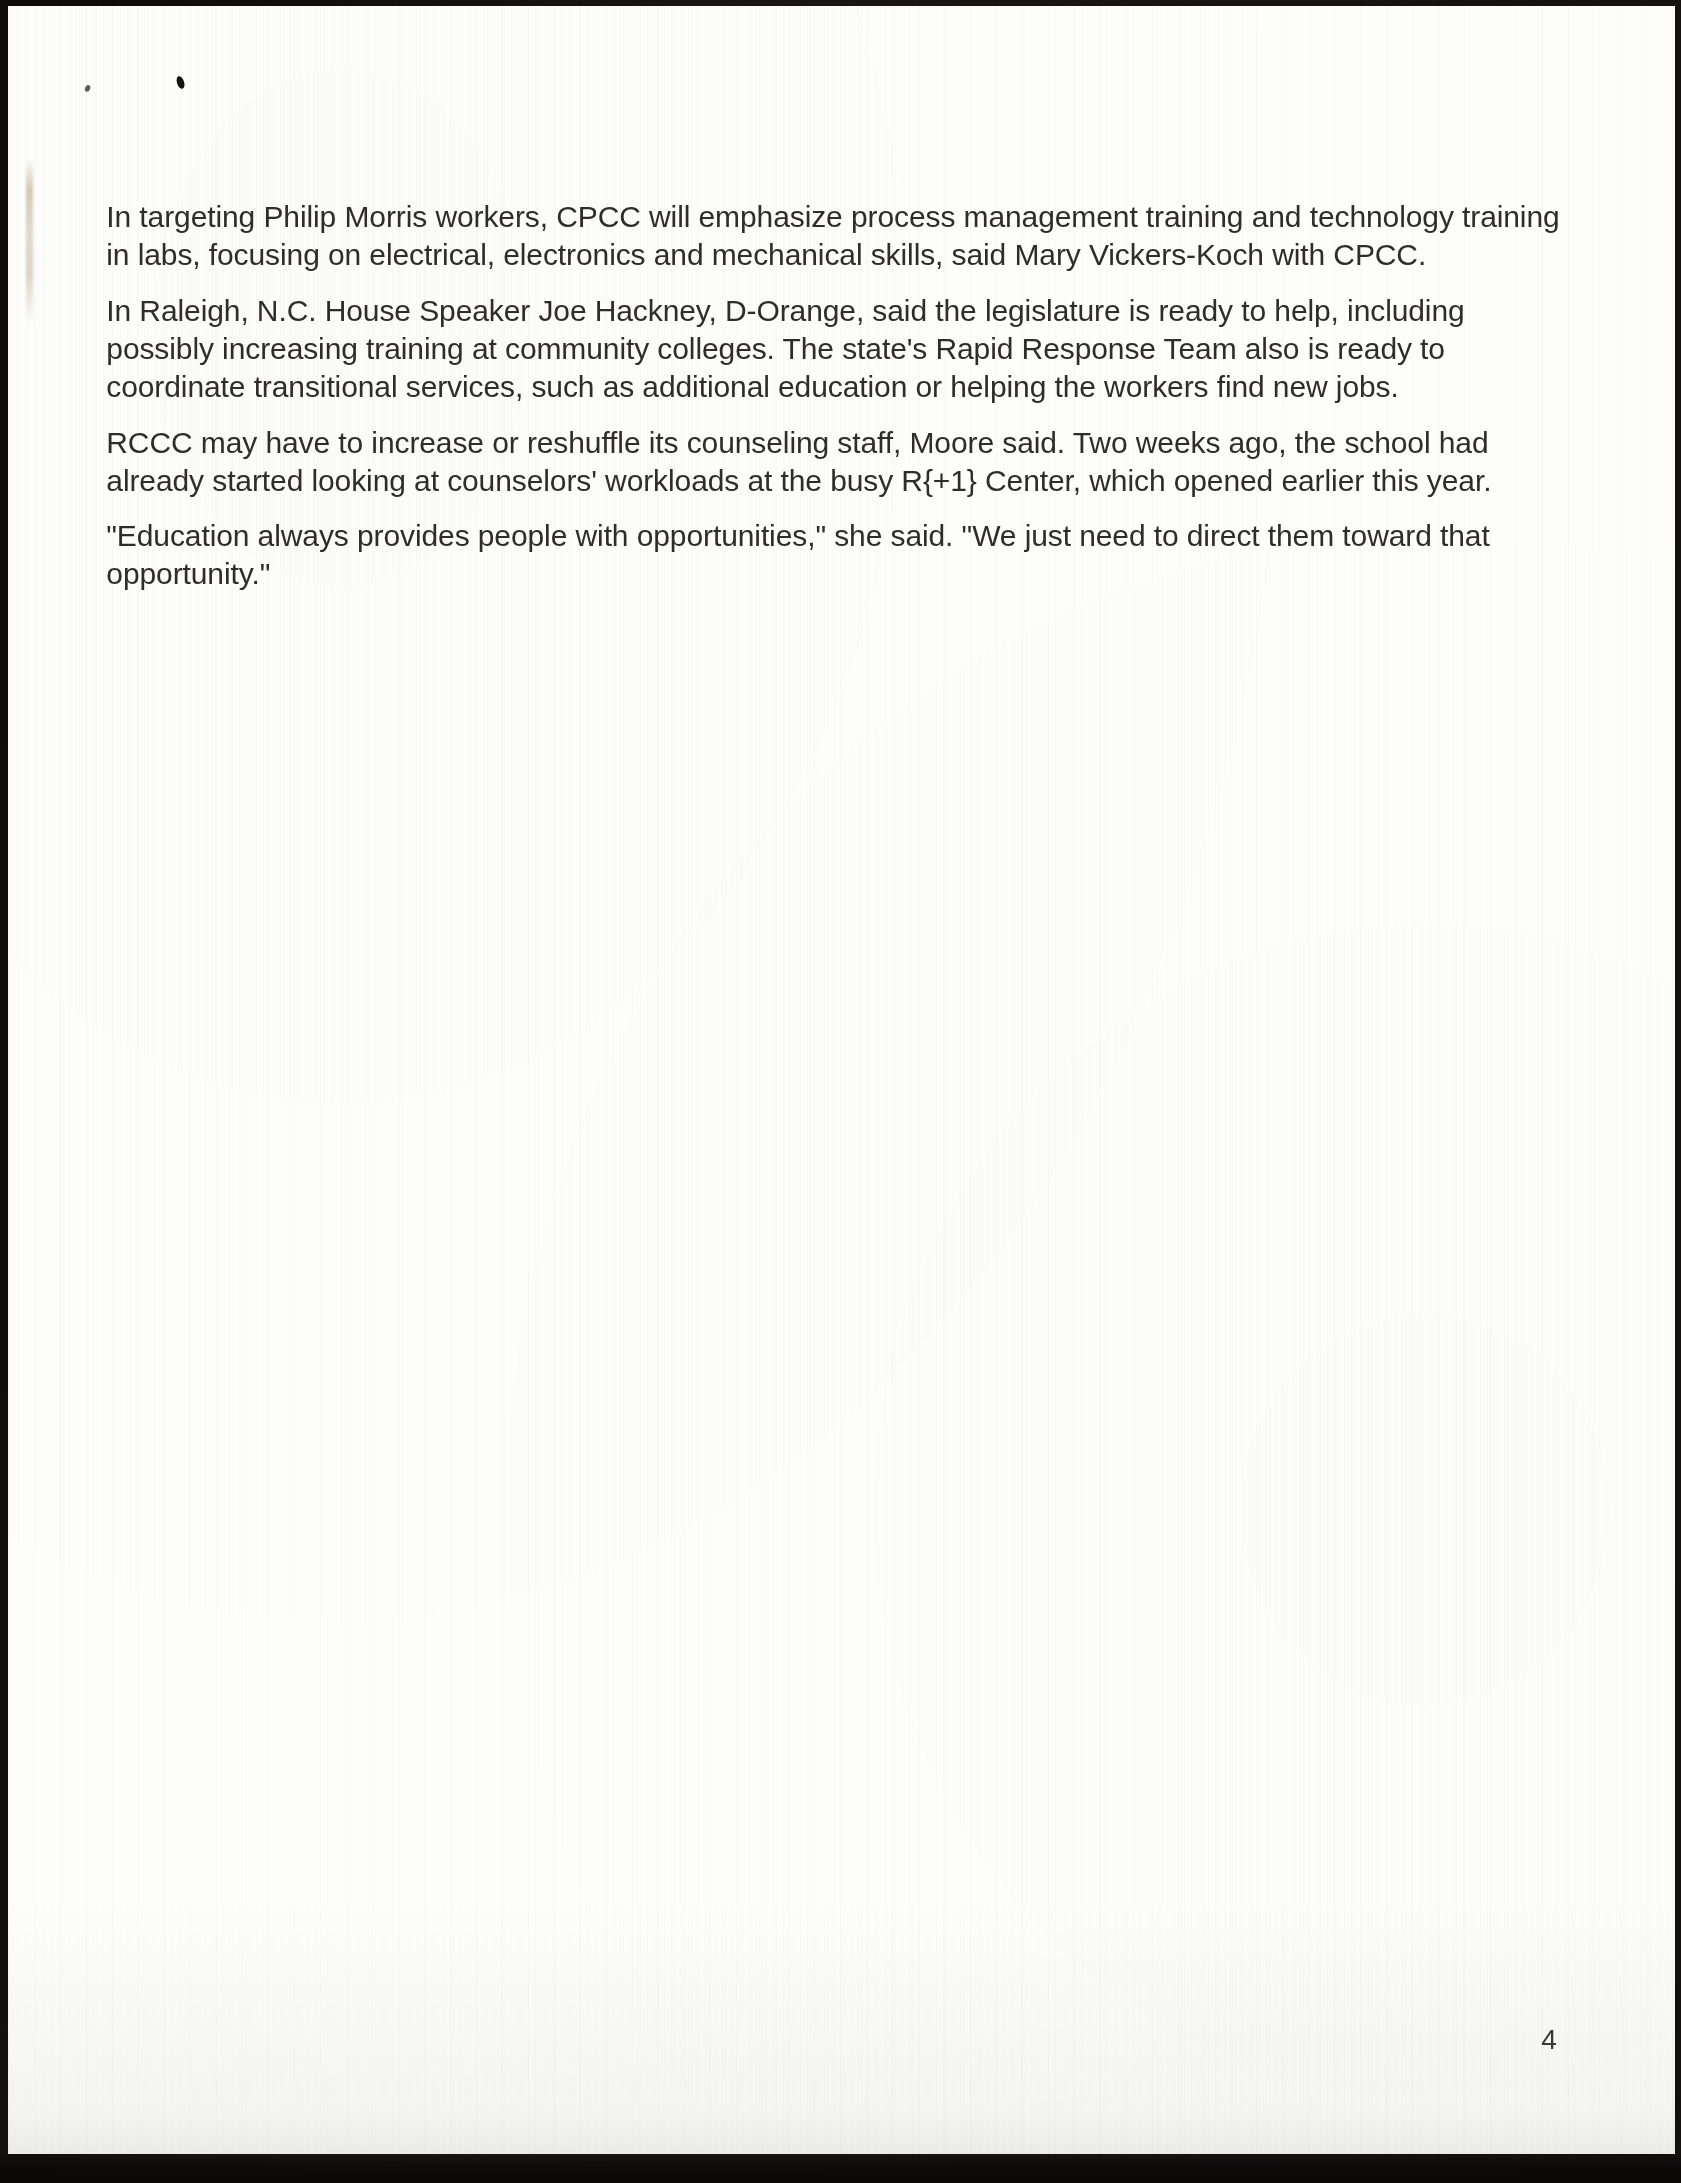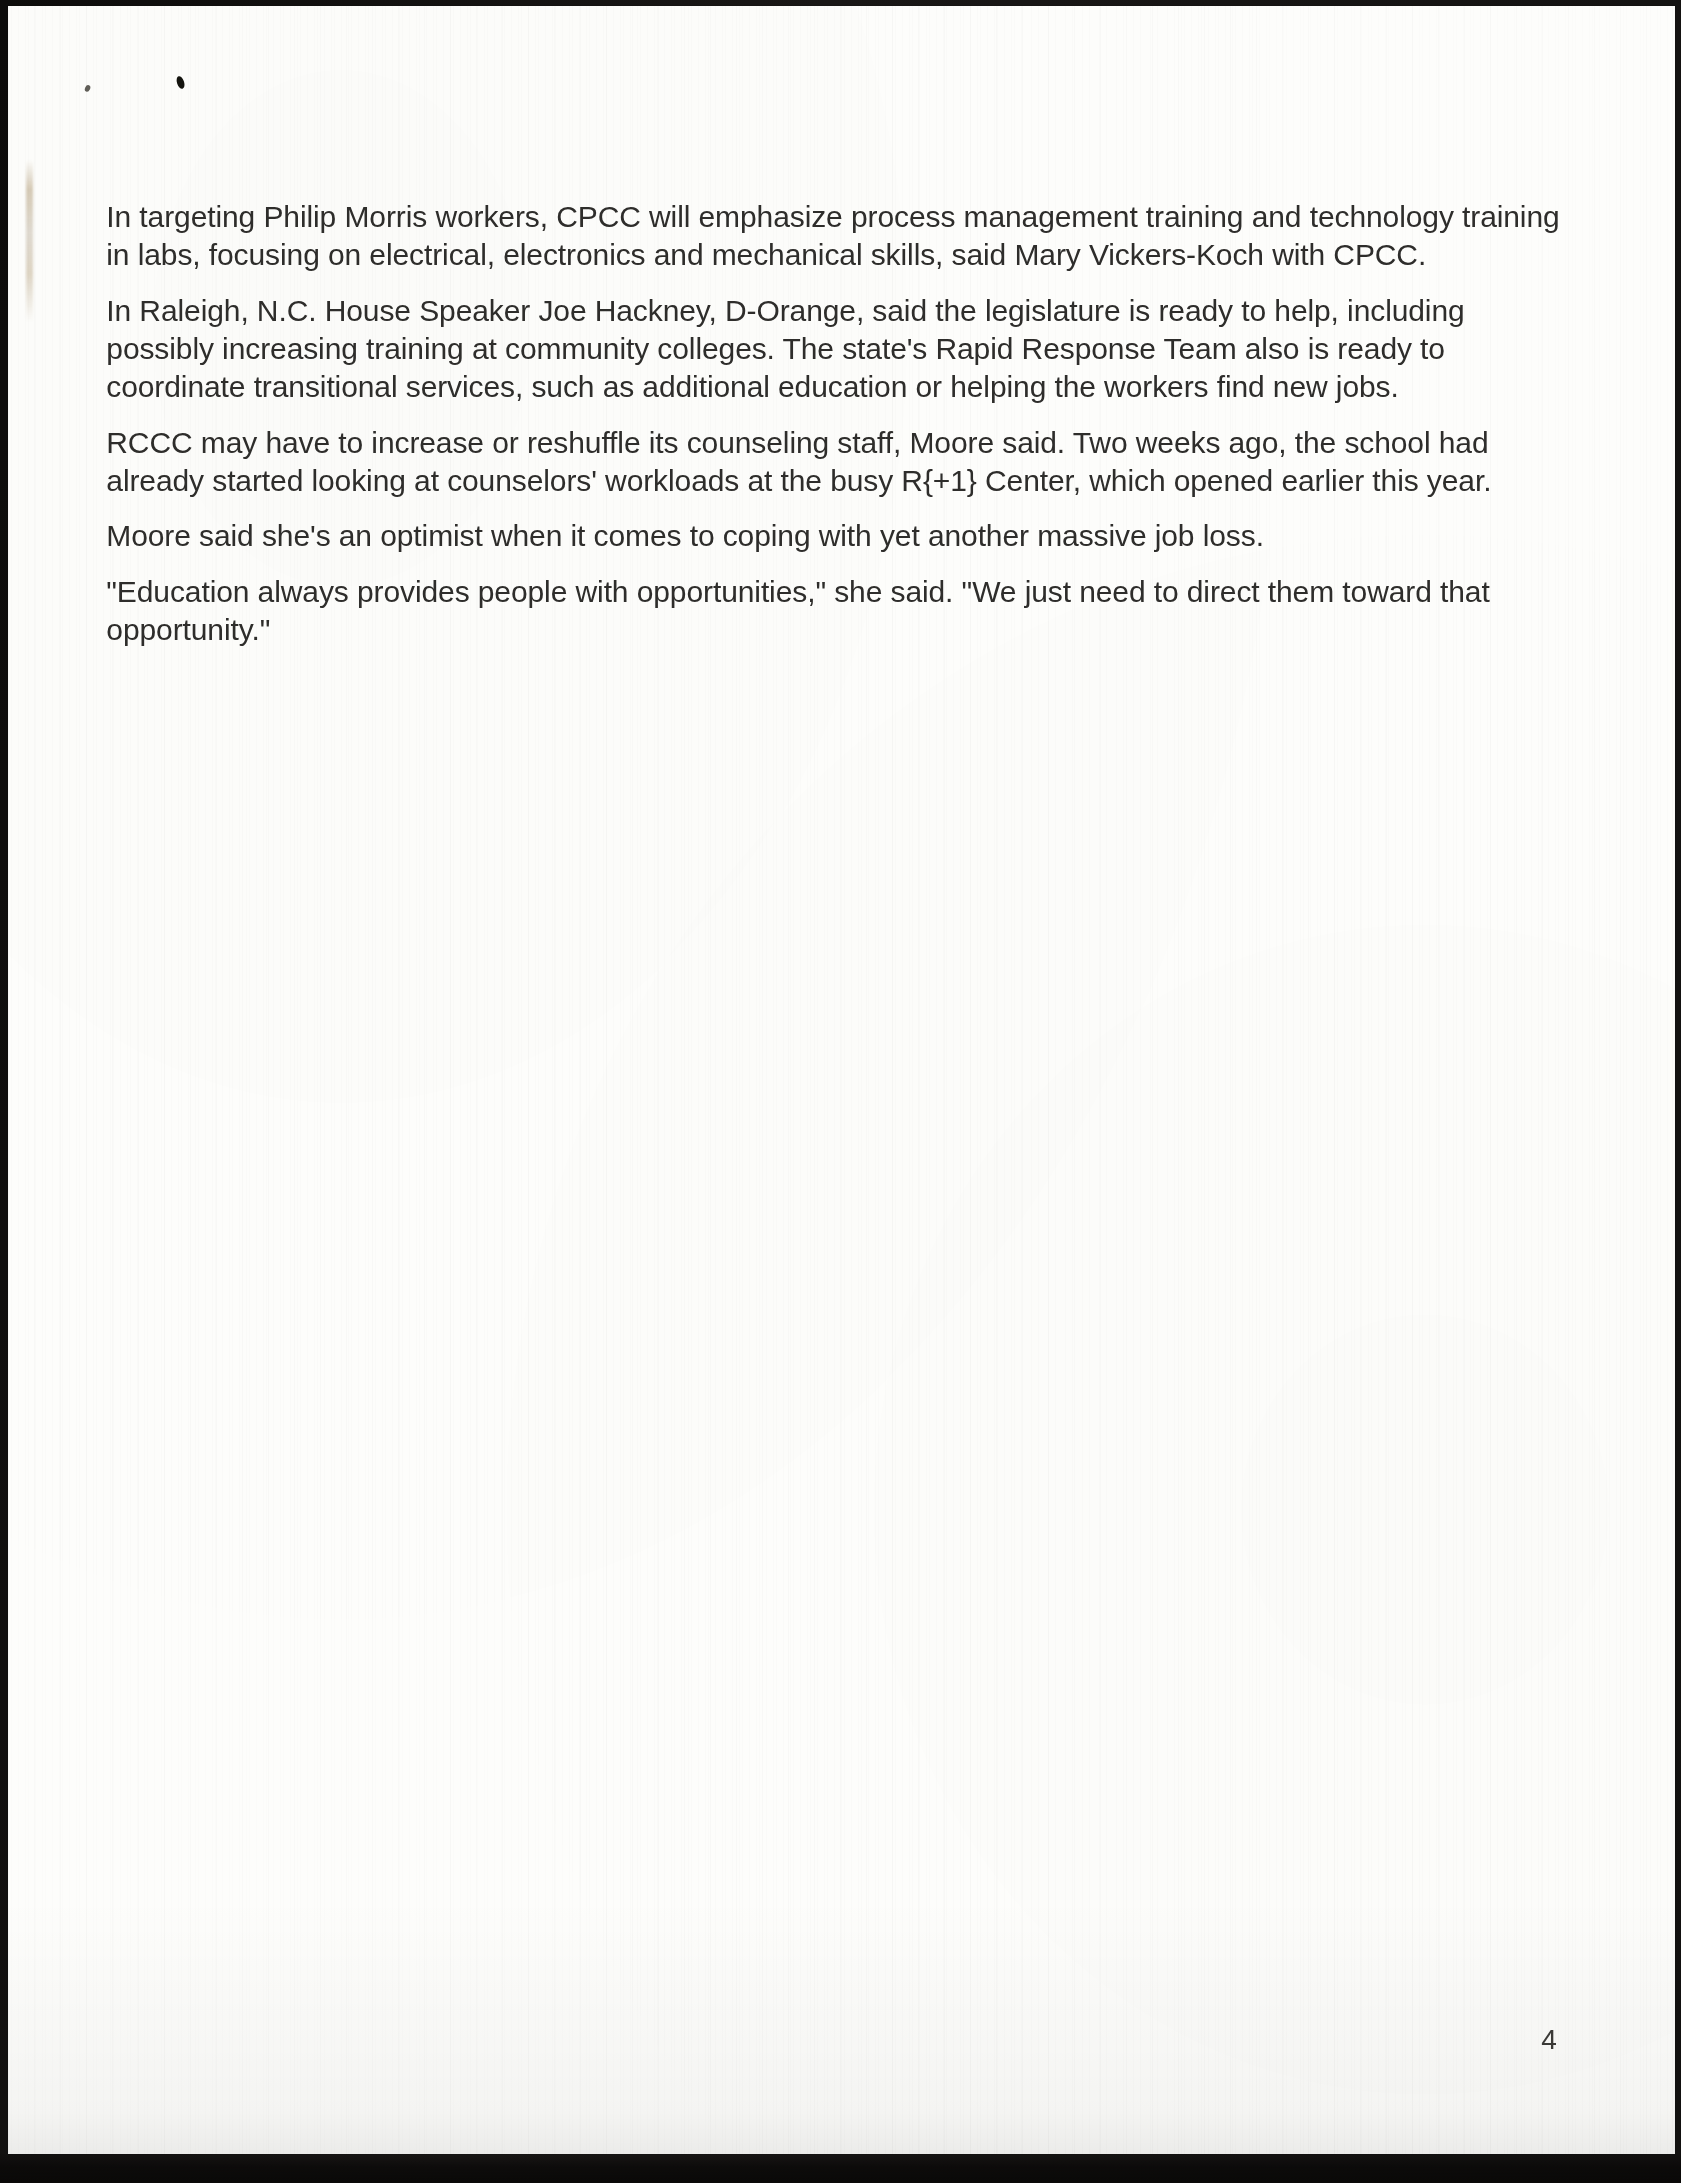--- a/index.html
+++ b/index.html
@@ -162,21 +162,20 @@
     <div id="paper-shade"></div>
 
     <span class="speck" id="speck-large"></span>
     <span class="speck" id="speck-small"></span>
     <span id="smudge-margin"></span>
 
     <div id="text-body">
       <p class="para">In targeting Philip Morris workers, CPCC will emphasize process management training and technology training in labs, focusing on electrical, electronics and mechanical skills, said Mary Vickers-Koch with CPCC.</p>
       <p class="para">In Raleigh, N.C. House Speaker Joe Hackney, D-Orange, said the legislature is ready to help, including possibly increasing training at community colleges. The state's Rapid Response Team also is ready to coordinate transitional services, such as additional education or helping the workers find new jobs.</p>
       <p class="para">RCCC may have to increase or reshuffle its counseling staff, Moore said. Two weeks ago, the school had already started looking at counselors' workloads at the busy R{+1} Center, which opened earlier this year.</p>
-      <p class="para">Moore said she's an optimist when it comes to coping with yet another massive job loss.</p>
       <p class="para">"Education always provides people with opportunities," she said. "We just need to direct them toward that opportunity."</p>
     </div>
 
     <div id="page-number">4</div>
 
   </div>
 
   <div id="bottom-edge"></div>
 
 </div>

